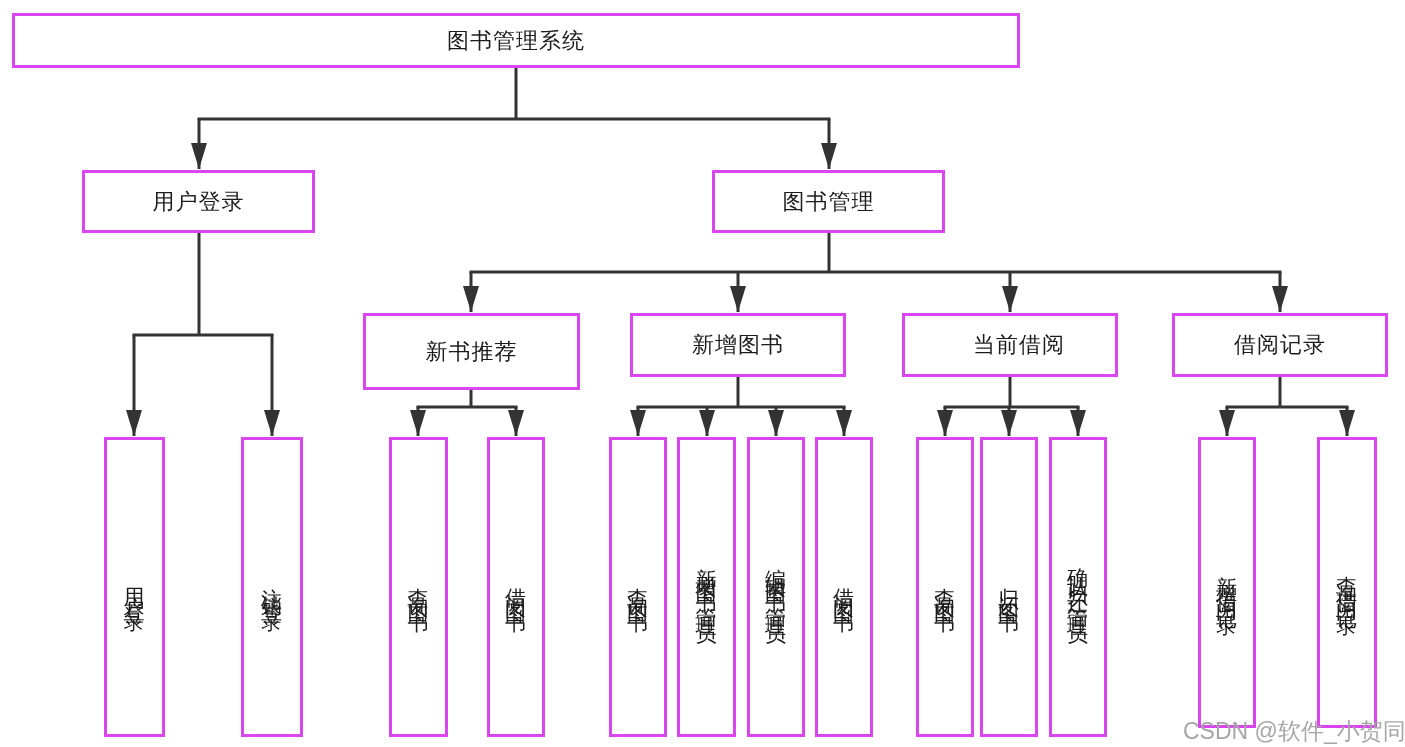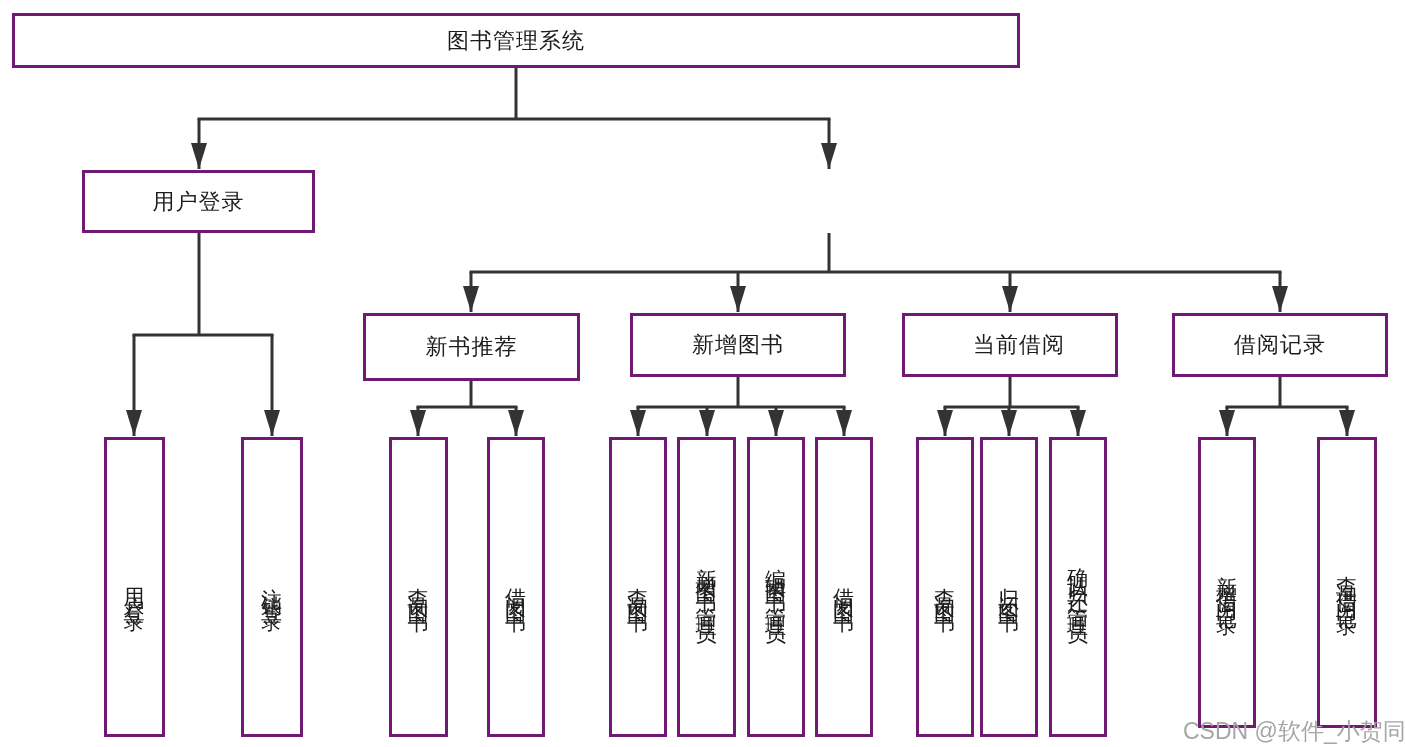--- a/index.html
+++ b/index.html
@@ -17,21 +17,21 @@
   }
   .connectors {
     position: absolute;
     left: 0;
     top: 0;
     z-index: 1;
   }
   .box {
     position: absolute;
     box-sizing: border-box;
-    border: 3px solid #701a75;
+    border: 3px solid #d946ef;
     background: #ffffff;
     display: flex;
     align-items: center;
     justify-content: center;
     z-index: 2;
     color: #1c1c1c;
   }
   .hlabel {
     font-size: 22px;
     letter-spacing: 1px;
@@ -110,22 +110,25 @@
     </g>
   </svg>
 
   <div class="box" style="left:12px; top:13px; width:1008px; height:55px;">
     <span class="hlabel">图书管理系统</span>
   </div>
 
   <div class="box" style="left:82px; top:170px; width:233px; height:63px;">
     <span class="hlabel">用户登录</span>
   </div>
+  <div class="box" style="left:712px; top:170px; width:233px; height:63px;">
+    <span class="hlabel">图书管理</span>
+  </div>
 
-  <div class="box" style="left:363px; top:313px; width:217px; height:68px;">
+  <div class="box" style="left:363px; top:313px; width:217px; height:77px;">
     <span class="hlabel">新书推荐</span>
   </div>
   <div class="box" style="left:630px; top:313px; width:216px; height:64px;">
     <span class="hlabel">新增图书</span>
   </div>
   <div class="box" style="left:902px; top:313px; width:216px; height:64px;padding-left:18px;">
     <span class="hlabel">当前借阅</span>
   </div>
   <div class="box" style="left:1172px; top:313px; width:216px; height:64px;">
     <span class="hlabel">借阅记录</span>

